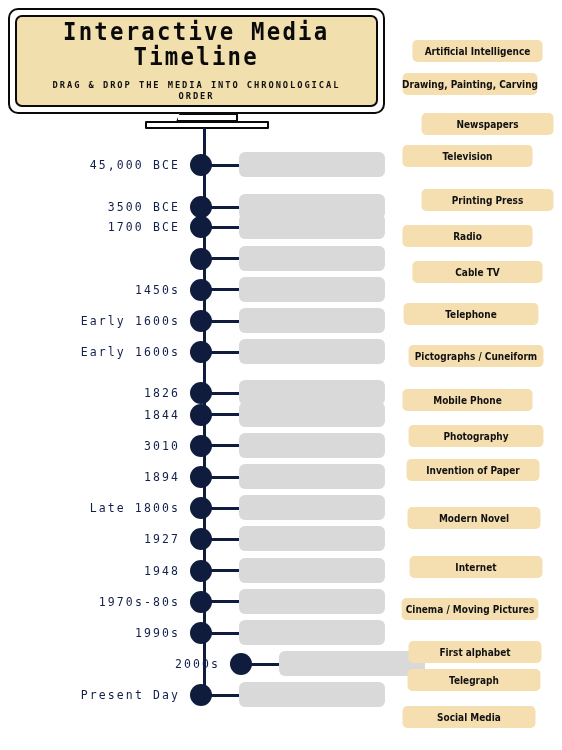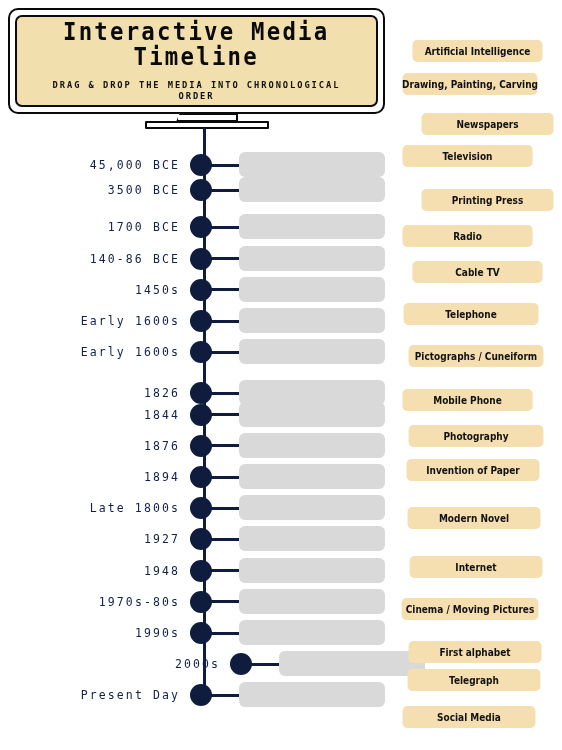--- a/index.html
+++ b/index.html
@@ -99,34 +99,33 @@
 <div id="tv-base"></div>
 
 <div id="timeline-spine" style="height: 567.4px;"></div>
 <div id="timeline-rows">
     <div class="tl-row" style="top: 152px;">
       <div class="tl-date">45,000 BCE</div>
       <div class="tl-node"></div>
       <div class="tl-connector"></div>
       <div class="tl-drop"></div>
     </div>
-    <div class="tl-row" style="top: 177px;">
+    <div class="tl-row" style="top: 194px;">
       <div class="tl-date">3500 BCE</div>
       <div class="tl-node"></div>
       <div class="tl-connector"></div>
       <div class="tl-drop"></div>
     </div>
     <div class="tl-row" style="top: 214.4px; padding-left: 8px;">
       <div class="tl-date">1700 BCE</div>
       <div class="tl-node"></div>
       <div class="tl-connector"></div>
       <div class="tl-drop"></div>
     </div>
     <div class="tl-row" style="top: 245.6px;">
-      <div class="tl-date">140-86 BCE</div>
       <div class="tl-node"></div>
       <div class="tl-connector"></div>
       <div class="tl-drop"></div>
     </div>
     <div class="tl-row" style="top: 276.8px; text-align: center;">
       <div class="tl-date">1450s</div>
       <div class="tl-node"></div>
       <div class="tl-connector"></div>
       <div class="tl-drop"></div>
     </div>
@@ -148,21 +147,21 @@
       <div class="tl-connector"></div>
       <div class="tl-drop"></div>
     </div>
     <div class="tl-row" style="top: 401.6px;">
       <div class="tl-date">1844</div>
       <div class="tl-node"></div>
       <div class="tl-connector"></div>
       <div class="tl-drop"></div>
     </div>
     <div class="tl-row" style="top: 432.8px;">
-      <div class="tl-date">1876</div>
+      <div class="tl-date">3010</div>
       <div class="tl-node"></div>
       <div class="tl-connector"></div>
       <div class="tl-drop"></div>
     </div>
     <div class="tl-row" style="top: 464px;">
       <div class="tl-date">1894</div>
       <div class="tl-node"></div>
       <div class="tl-connector"></div>
       <div class="tl-drop"></div>
     </div>

